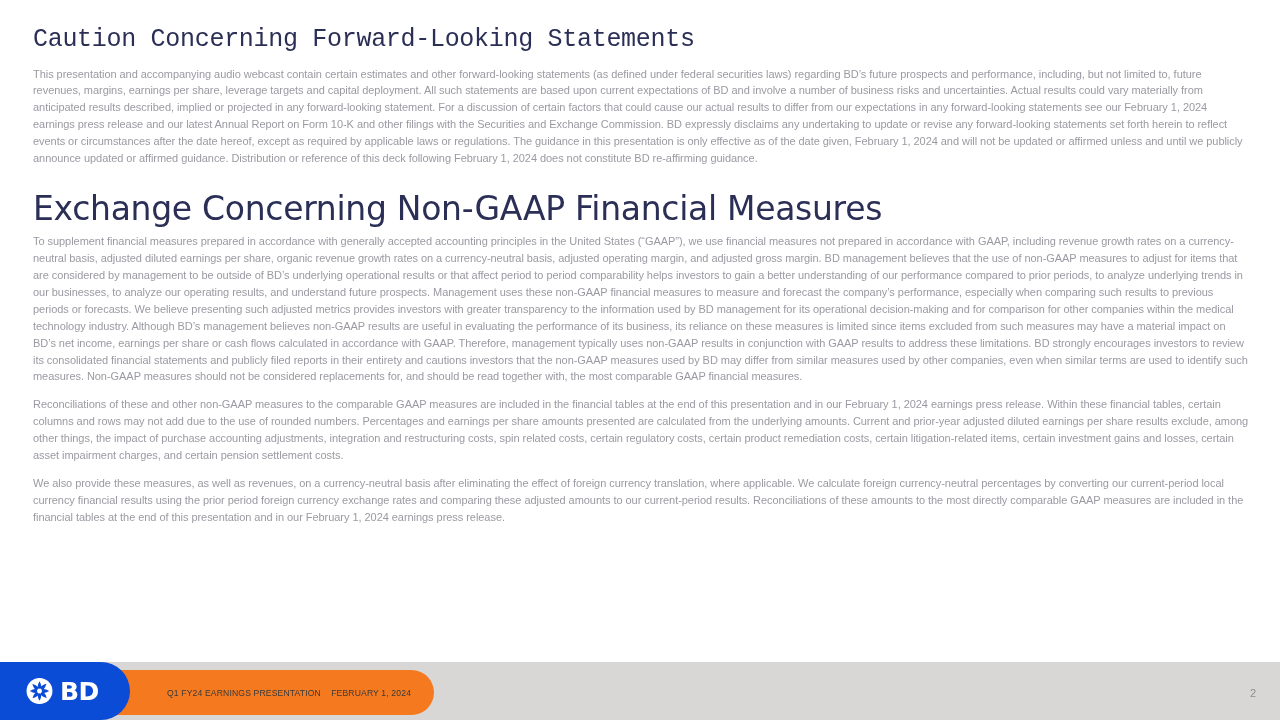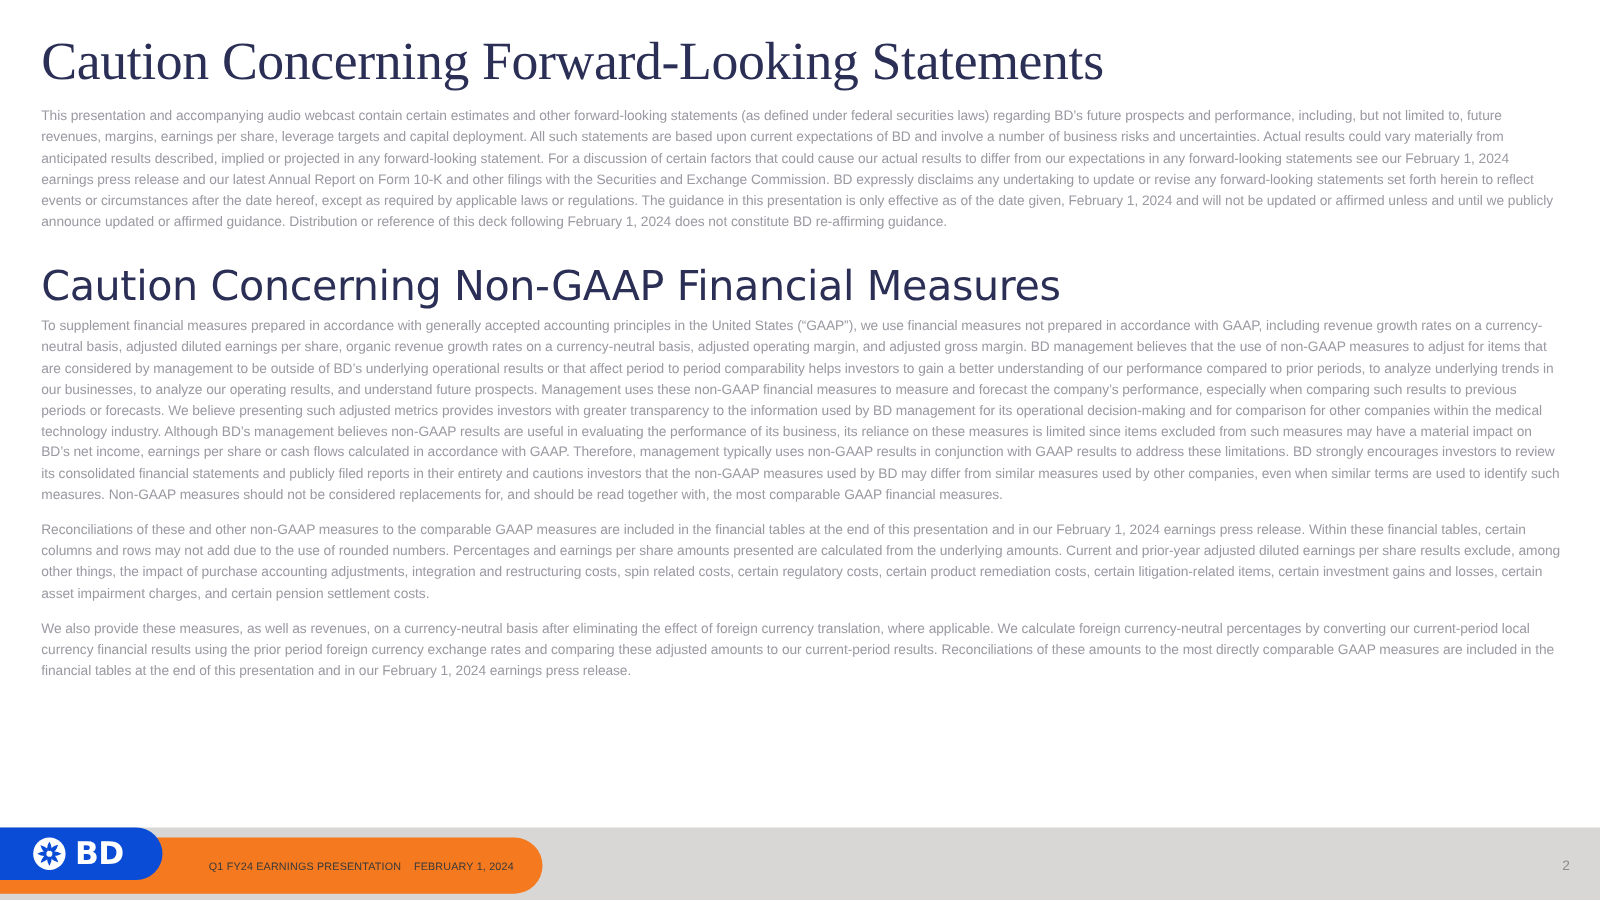--- a/index.html
+++ b/index.html
@@ -20,23 +20,23 @@
     background: #ffffff;
     box-sizing: border-box;
   }
   .content {
     position: absolute;
     left: 33px;
     top: 26px;
     width: 1216px;
   }
   h1.slide-title {
-    font-family: Liberation Serif, serif;
+    font-family: Liberation Mono, monospace;
     font-weight: 400;
-    font-size: 43px;
+    font-size: 25px;
     line-height: 1.1;
     color: #2b2f56;
     margin: 0 0 12px 0;
     letter-spacing: -0.3px;
   }
   h1.slide-title-2 {
     font-family: "DejaVu Sans", sans-serif;
     font-weight: 400;
     font-size: 33px;
     line-height: 1.1;
@@ -77,21 +77,21 @@
     width: 434px;
     height: 45px;
     background: #f4791f;
     border-radius: 0 24px 24px 0;
   }
   .footer-blue {
     position: absolute;
     left: 0px;
     top: 14px;
     width: 130px;
-    height: 42px;
+    height: 58px;
     background: #0b4cd6;
     border-radius: 0 30px 30px 0;
   }
   .bd-logo {
     position: absolute;
     left: 26px;
     top: 50%;
     transform: translateY(-50%);
     display: flex;
     align-items: center;
@@ -139,21 +139,21 @@
 <body>
 
 <div class="slide">
 
   <div class="content">
 
     <h1 class="slide-title">Caution Concerning Forward-Looking Statements</h1>
 
     <p class="body-text">This presentation and accompanying audio webcast contain certain estimates and other forward-looking statements (as defined under federal securities laws) regarding BD’s future prospects and performance, including, but not limited to, future revenues, margins, earnings per share, leverage targets and capital deployment. All such statements are based upon current expectations of BD and involve a number of business risks and uncertainties.  Actual results could vary materially from anticipated results described, implied or projected in any forward-looking statement.  For a discussion of certain factors that could cause our actual results to differ from our expectations in any forward-looking statements see our February 1, 2024 earnings press release and our latest Annual Report on Form 10-K and other filings with the Securities and Exchange Commission. BD expressly disclaims any undertaking to update or revise any forward-looking statements set forth herein to reflect events or circumstances after the date hereof, except as required by applicable laws or regulations. The guidance in this presentation is only effective as of the date given, February 1, 2024 and will not be updated or affirmed unless and until we publicly announce updated or affirmed guidance.  Distribution or reference of this deck following February 1, 2024 does not constitute BD re-affirming guidance.</p>
 
-    <h1 class="slide-title-2">Caution Concerning Non-GAAP Financial Measures</h1>
+    <h1 class="slide-title-2">Exchange Concerning Non-GAAP Financial Measures</h1>
 
     <p class="body-text">To supplement financial measures prepared in accordance with generally accepted accounting principles in the United States (“GAAP”), we use financial measures not prepared in accordance with GAAP, including revenue growth rates on a currency-neutral basis, adjusted diluted earnings per share, organic revenue growth rates on a currency-neutral basis, adjusted operating margin, and adjusted gross margin. BD management believes that the use of non-GAAP measures to adjust for items that are considered by management to be outside of BD’s underlying operational results or that affect period to period comparability helps investors to gain a better understanding of our performance compared to prior periods, to analyze underlying trends in our businesses, to analyze our operating results, and understand future prospects. Management uses these non-GAAP financial measures to measure and forecast the company’s performance, especially when comparing such results to previous periods or forecasts. We believe presenting such adjusted metrics provides investors with greater transparency to the information used by BD management for its operational decision-making and for comparison for other companies within the medical technology industry. Although BD’s management believes non-GAAP results are useful in evaluating the performance of its business, its reliance on these measures is limited since items excluded from such measures may have a material impact on BD’s net income, earnings per share or cash flows calculated in accordance with GAAP. Therefore, management typically uses non-GAAP results in conjunction with GAAP results to address these limitations. BD strongly encourages investors to review its consolidated financial statements and publicly filed reports in their entirety and cautions investors that the non-GAAP measures used by BD may differ from similar measures used by other companies, even when similar terms are used to identify such measures. Non-GAAP measures should not be considered replacements for, and should be read together with, the most comparable GAAP financial measures.</p>
 
     <p class="body-text">Reconciliations of these and other non-GAAP measures to the comparable GAAP measures are included in the financial tables at the end of this presentation and in our February 1, 2024 earnings press release. Within these financial tables, certain columns and rows may not add due to the use of rounded numbers. Percentages and earnings per share amounts presented are calculated from the underlying amounts. Current and prior-year adjusted diluted earnings per share results exclude, among other things, the impact of purchase accounting adjustments, integration and restructuring costs, spin related costs, certain regulatory costs, certain product remediation costs, certain litigation-related items, certain investment gains and losses, certain asset impairment charges, and certain pension settlement costs.</p>
 
     <p class="body-text">We also provide these measures, as well as revenues, on a currency-neutral basis after eliminating the effect of foreign currency translation, where applicable. We calculate foreign currency-neutral percentages by converting our current-period local currency financial results using the prior period foreign currency exchange rates and comparing these adjusted amounts to our current-period results. Reconciliations of these amounts to the most directly comparable GAAP measures are included in the financial tables at the end of this presentation and in our February 1, 2024 earnings press release.</p>
 
   </div>
 
   <div class="footer">

